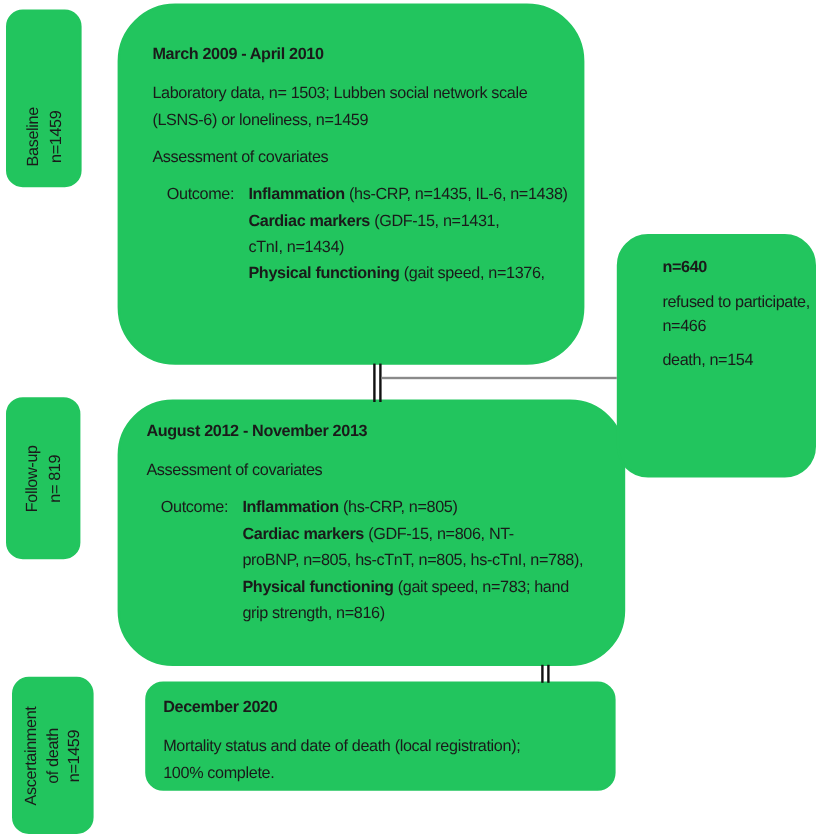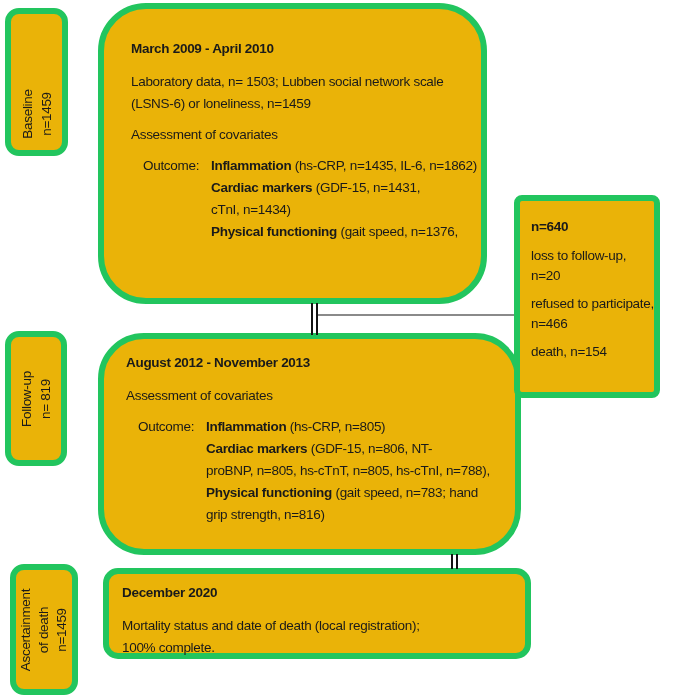--- a/index.html
+++ b/index.html
@@ -3,28 +3,28 @@
 <meta charset="utf-8">
 <style>
   html,body { margin:0; padding:0; background:#ffffff; }
   .canvas {
     position:relative; width:685px; height:699px; overflow:hidden;
     background:#ffffff; color:#1a1a1a;
     font-family:"Liberation Sans", sans-serif;
     font-size:13.5px; letter-spacing:-0.3px; line-height:22px;
   }
   .node {
-    position:absolute; background:#eab308;
-    border:6px solid #22c55e; box-sizing:border-box;
+    position:absolute; background:#22c55e;
+    border:2px solid #22c55e; box-sizing:border-box;
   }
   
   .box-baseline  { left:98px;  top:3px;   width:389px; height:301px; border-radius:48px; padding:29px 10px 0 27px; }
   .box-followup  { left:98px;  top:333px; width:423px; height:222px; border-radius:46px; padding:13px 10px 0 22px; }
-  .box-death     { left:103px; top:568px; width:428px; height:91px;  border-radius:15px; padding:8px 10px 0 13px; }
-  .box-dropout   { left:514px; top:195px; width:146px; height:203px; border-radius:8px; padding:16px 8px 0 11px; line-height:20px; }
+  .box-death     { left:121px; top:568px; width:392px; height:91px;  border-radius:15px; padding:8px 10px 0 13px; }
+  .box-dropout   { left:514px; top:195px; width:166px; height:203px; border-radius:26px; padding:16px 8px 0 36px; line-height:20px; }
   .box-dropout p { margin:0 0 8px 0; }
   
   .side-box {
     display:flex; align-items:center; justify-content:center;
     border-radius:14px;
   }
   .side-1 { left:5px;  top:8px;   width:63px; height:148px; }
   .side-2 { left:5px;  top:331px; width:62px; height:135px; }
   .side-3 { left:10px; top:564px; width:68px; height:131px; }
   .vlabel {
@@ -84,21 +84,21 @@
     <div class="para">
       <div class="line">Laboratory data, n= 1503; Lubben social network scale</div>
       <div class="line">(LSNS-6) or loneliness, n=1459</div>
     </div>
     <div class="para" style="margin-top:9px;">
       <div class="line">Assessment of covariates</div>
     </div>
     <div class="outcome-row" style="margin-top:9px;">
       <div class="outcome-label">Outcome:</div>
       <div class="outcome-content">
-        <div class="line"><b class="seg">Inflammation</b><span> (hs-CRP, n=1435, IL-6, n=1862)</span></div>
+        <div class="line"><b class="seg">Inflammation</b><span> (hs-CRP, n=1435, IL-6, n=1438)</span></div>
         <div class="line"><b class="seg">Cardiac markers</b><span> (GDF-15, n=1431,</span></div>
         <div class="line"><b class="seg"></b><span>cTnI, n=1434)</span></div>
         <div class="line"><b class="seg">Physical functioning</b><span> (gait speed, n=1376,</span></div>
       </div>
     </div>
   </div>
 
   <div class="node box-followup">
     <div class="box-title">August 2012 - November 2013</div>
     <div class="para">
@@ -111,21 +111,20 @@
         <div class="line"><b class="seg">Cardiac markers</b><span> (GDF-15, n=806, NT-</span></div>
         <div class="line"><b class="seg"></b><span>proBNP, n=805, hs-cTnT, n=805, hs-cTnI, n=788),</span></div>
         <div class="line"><b class="seg">Physical functioning</b><span> (gait speed, n=783; hand</span></div>
         <div class="line"><b class="seg"></b><span>grip strength, n=816)</span></div>
       </div>
     </div>
   </div>
 
   <div class="node box-dropout">
     <div class="box-title" style="margin-bottom:9px;">n=640</div>
-    <p>loss to follow-up, n=20</p>
     <p>
       <span class="line">refused to participate,</span><br>
       <span class="line">n=466</span>
     </p>
     <p>death, n=154</p>
   </div>
 
   <div class="node box-death">
     <div class="box-title">December 2020</div>
     <div class="line">Mortality status and date of death (local registration);</div>

